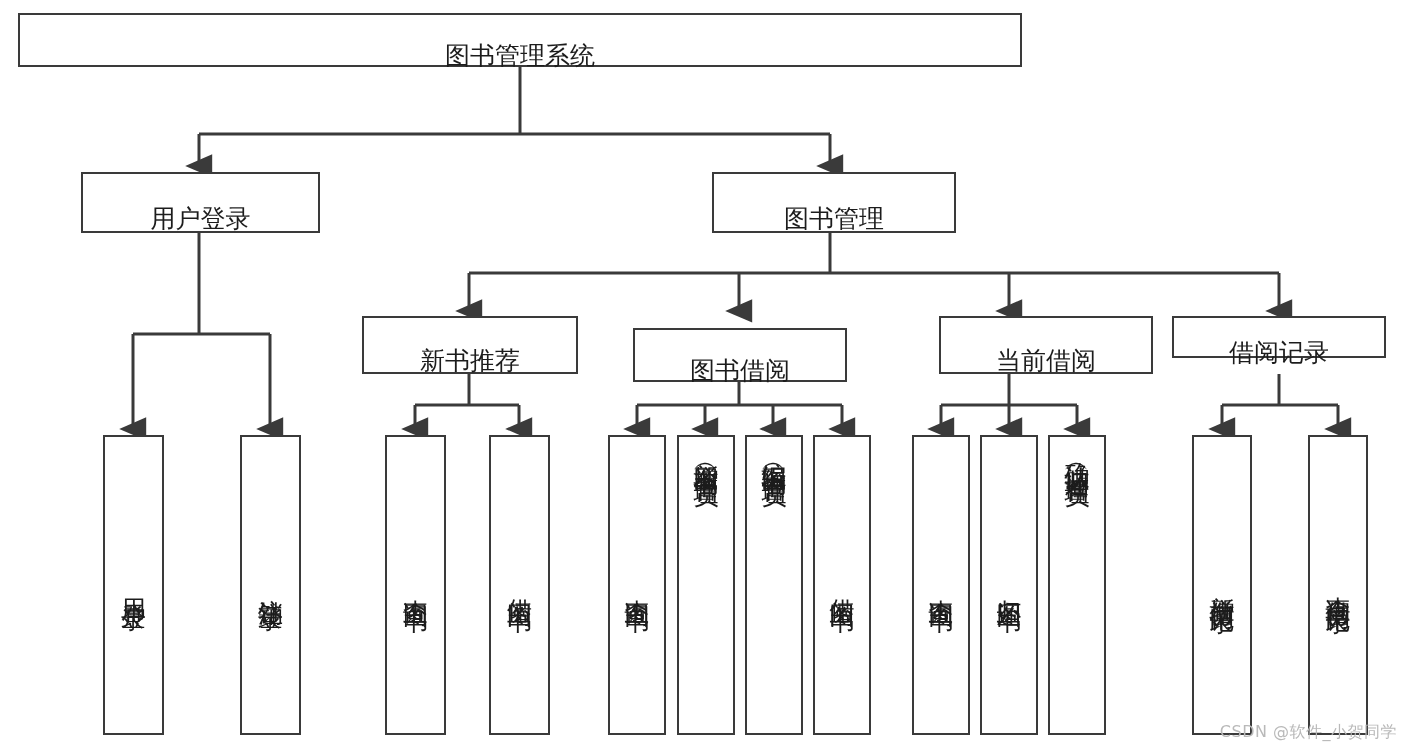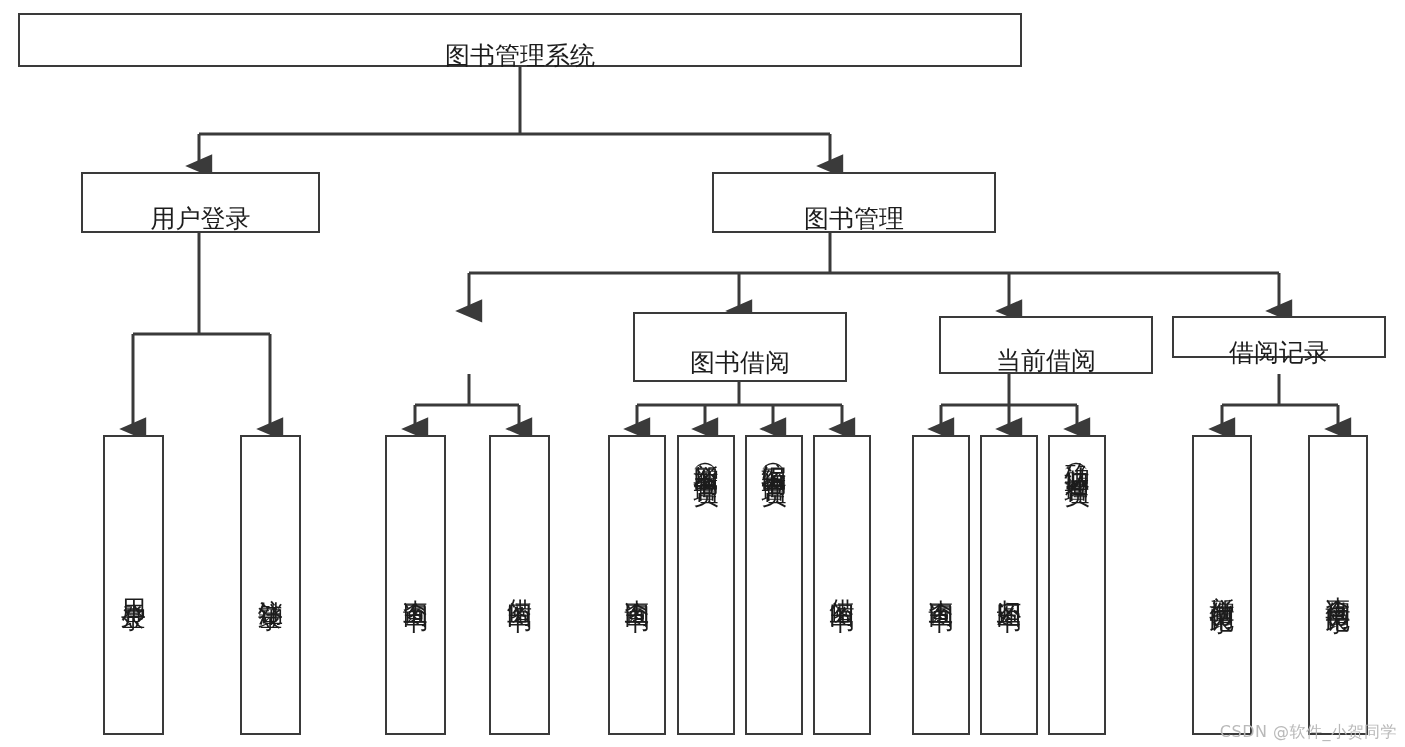--- a/index.html
+++ b/index.html
@@ -135,26 +135,29 @@
   </svg>
 
   <div class="node horiz root" style="left:18px; top:13px; width:1004px; height:54px;">
     <span class="node-label">图书管理系统</span>
   </div>
 
   <div class="node horiz" style="left:81px; top:172px; width:239px; height:61px;">
     <span class="node-label">用户登录</span>
   </div>
 
-  <div class="node horiz" style="left:712px; top:172px; width:284px; height:61px;">
+  <div class="node horiz" style="left:712px; top:172px; width:244px; height:61px;">
     <span class="node-label">图书管理</span>
   </div>
 
-
-  <div class="node horiz" style="left:633px; top:312px; width:214px; height:70px;">
+  <div class="node horiz" style="left:362px; top:316px; width:216px; height:58px;">
+    <span class="node-label">新书推荐</span>
+  </div>
+
+  <div class="node horiz" style="left:633px; top:328px; width:214px; height:54px;">
     <span class="node-label">图书借阅</span>
   </div>
 
   <div class="node horiz" style="left:939px; top:316px; width:214px; height:58px;">
     <span class="node-label">当前借阅</span>
   </div>
 
   <div class="node horiz" style="left:1172px; top:316px; width:214px; height:42px;">
     <span class="node-label">借阅记录</span>
   </div>

